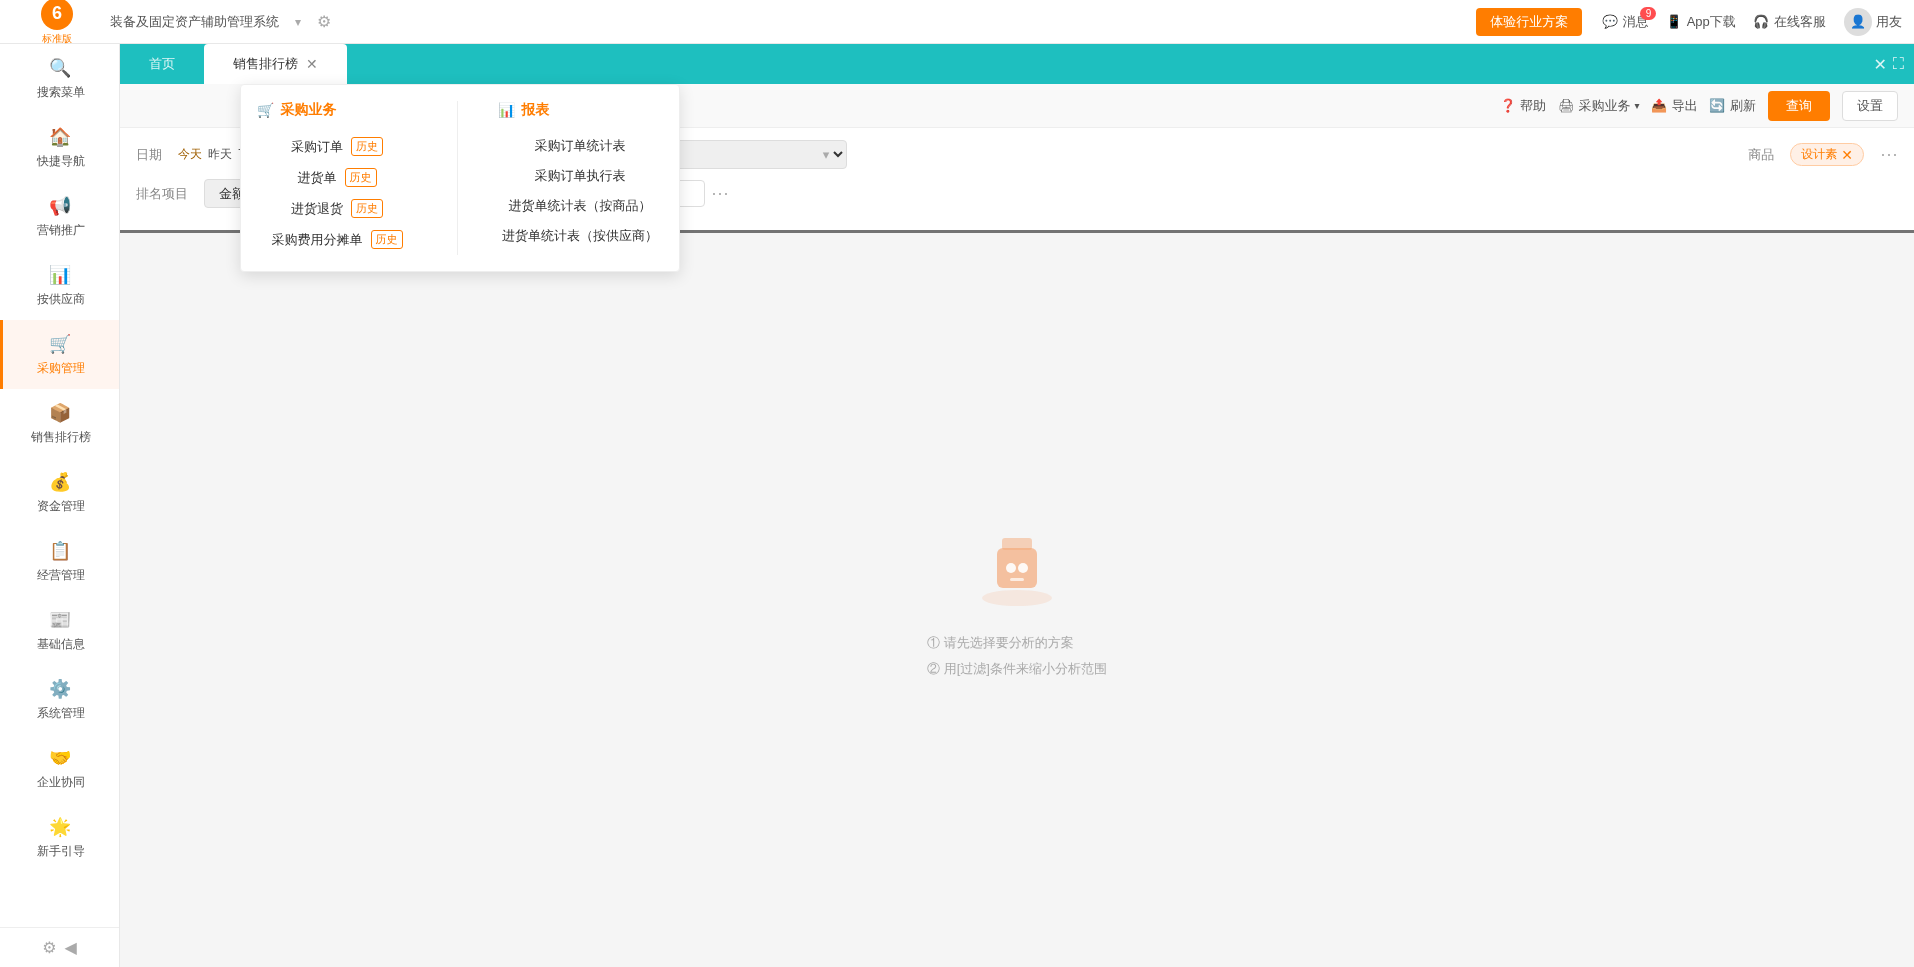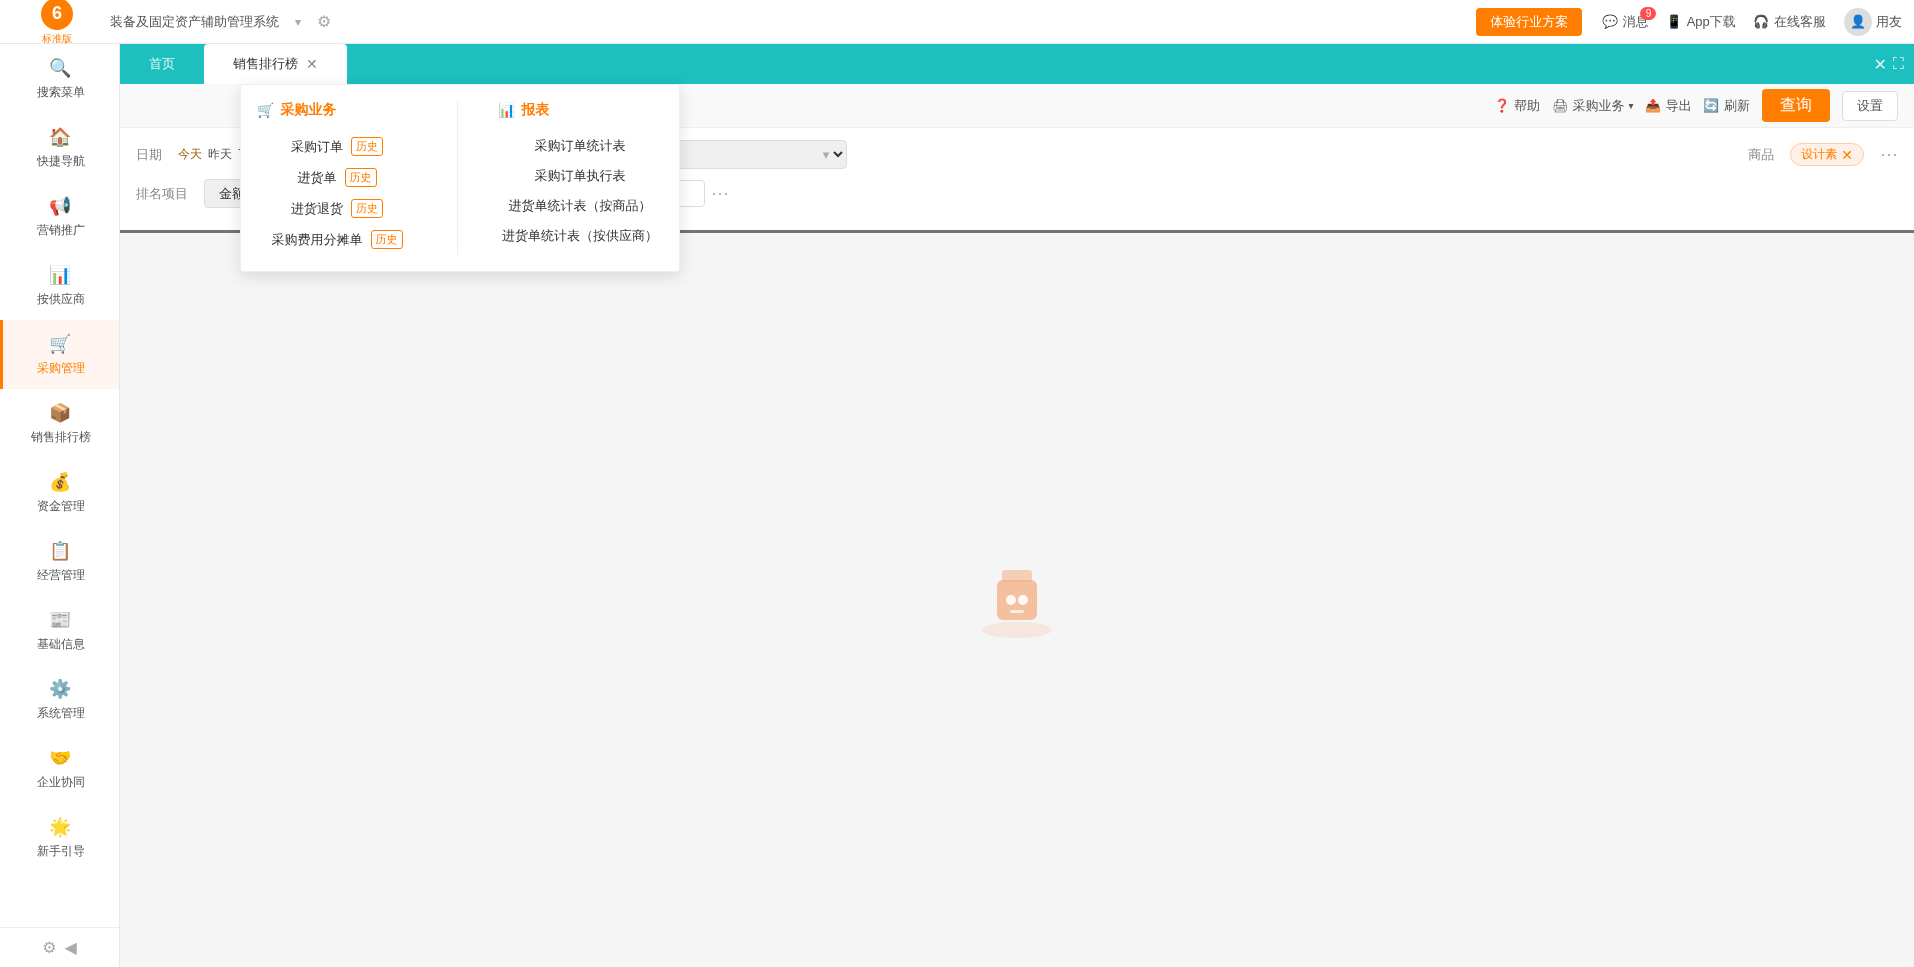--- a/index.html
+++ b/index.html
@@ -243,21 +243,21 @@
       color: #555;
       font-size: 13px;
       cursor: pointer;
     }
     .toolbar-btn-orange {
       background: #ff7d00;
       color: #fff;
       border: none;
       border-radius: 4px;
       padding: 6px 18px;
-      font-size: 16px;
+      font-size: 13px;
       cursor: pointer;
     }
     .toolbar-btn-outline {
       background: #fff;
       color: #555;
       border: 1px solid #ddd;
       border-radius: 4px;
       padding: 5px 14px;
       font-size: 13px;
       cursor: pointer;
@@ -582,20 +582,24 @@
 
     <div class="empty-state">
       <svg class="empty-icon" viewBox="0 0 100 100">
         <ellipse cx="50" cy="80" rx="35" ry="8" fill="#f5ddd0" opacity="0.6"></ellipse>
         <rect x="30" y="30" width="40" height="40" rx="6" fill="#f4a97a" opacity="0.7"></rect>
         <rect x="35" y="20" width="30" height="12" rx="3" fill="#f4a97a" opacity="0.5"></rect>
         <circle cx="44" cy="50" r="5" fill="#fff" opacity="0.9"></circle>
         <circle cx="56" cy="50" r="5" fill="#fff" opacity="0.9"></circle>
         <rect x="43" y="60" width="14" height="3" rx="1.5" fill="#fff" opacity="0.7"></rect>
       </svg>
+      <ul class="empty-tips">
+        <li>请先选择要分析的方案</li>
+        <li>用[过滤]条件来缩小分析范围</li>
+      </ul>
     </div>
 
     <div class="overlay" id="dropdown-overlay"></div>
     <div class="dropdown-menu" id="purchase-dropdown" style="left: 120px; top: 40px;">
       <div class="dropdown-col">
         <div class="dropdown-col-title">
           <span>🛒</span>
           <span>采购业务</span>
         </div>
         <div class="dropdown-item">

